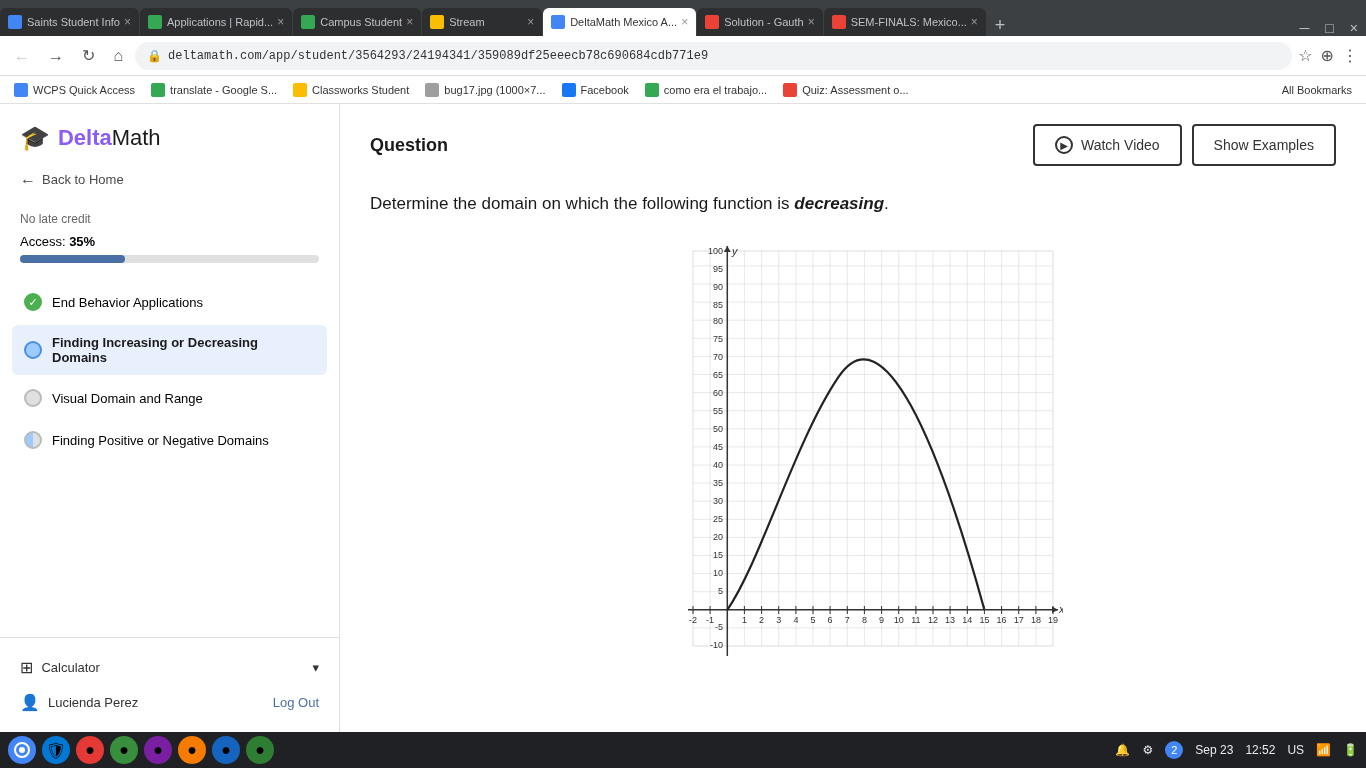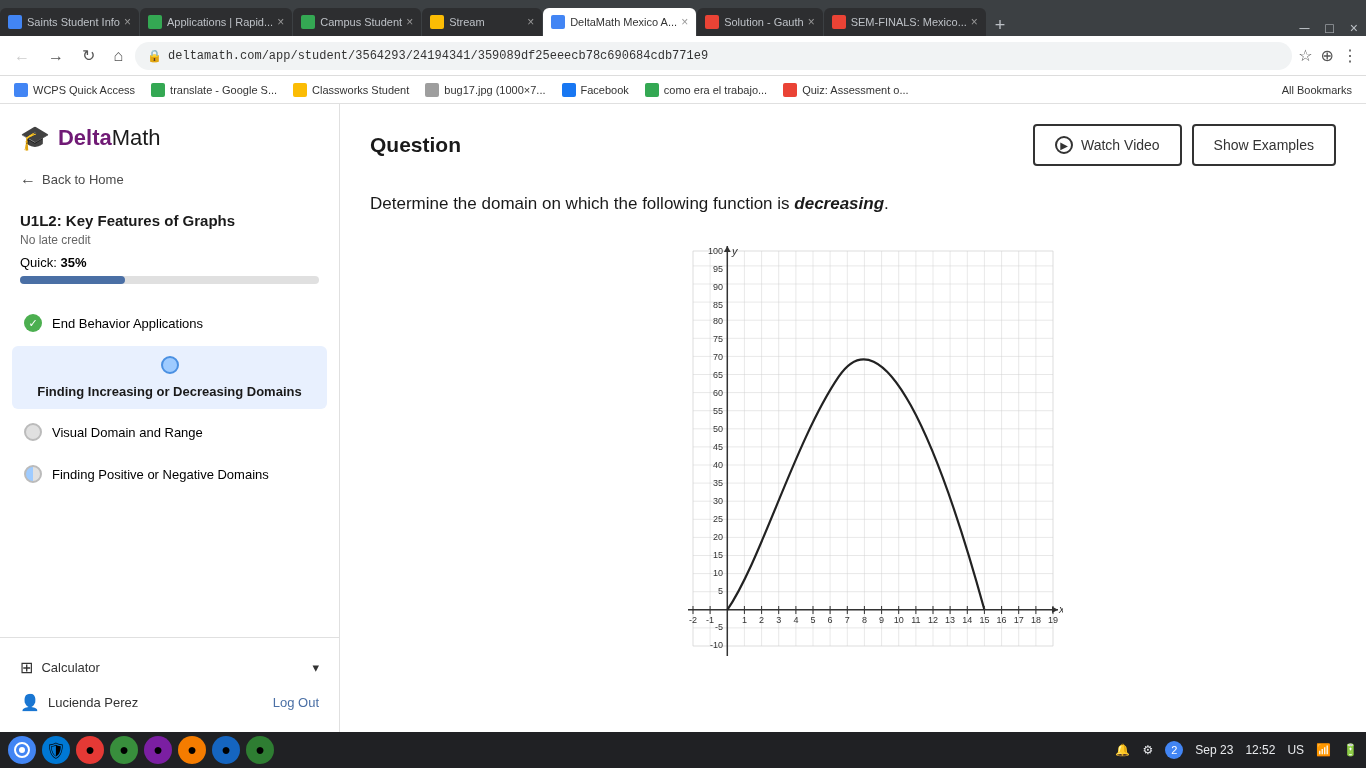--- a/index.html
+++ b/index.html
@@ -42,39 +42,39 @@
     .assignment-section { padding: 16px 20px 8px 20px; }
     .assignment-title { font-size: 15px; font-weight: bold; color: #1a1a1a; margin-bottom: 4px; }
     .assignment-subtitle { font-size: 12px; color: #666; margin-bottom: 8px; }
     .grade-row { font-size: 13px; margin-bottom: 6px; }
     .grade-bold { font-weight: bold; }
     .progress-bar-bg { background: #e0e0e0; border-radius: 4px; height: 8px; width: 100%; }
     .progress-bar-fill { background: #4a6fa5; border-radius: 4px; height: 8px; }
 
     .problem-list { padding: 12px 12px; display: flex; flex-direction: column; gap: 4px; flex: 1; }
     .problem-item { display: flex; align-items: center; gap: 10px; padding: 10px 12px; border-radius: 6px; cursor: pointer; font-size: 13px; }
-    .problem-item.active { background: #e8f0fe; font-weight: bold; color: #1a1a1a; flex-direction: column; }
+    .problem-item.active { background: #e8f0fe; font-weight: bold; color: #1a1a1a; }
     .problem-icon { width: 18px; height: 18px; border-radius: 50%; display: flex; align-items: center; justify-content: center; flex-shrink: 0; }
     .problem-icon.done { background: #4caf50; color: white; font-size: 11px; }
     .problem-icon.active { background: #9ecbff; border: 2px solid #4a90e2; }
     .problem-icon.pending { background: #e0e0e0; border: 2px solid #bbb; }
     .problem-icon.half { background: linear-gradient(90deg, #9ecbff 50%, #e0e0e0 50%); border: 2px solid #bbb; }
 
     .sidebar-bottom { padding: 12px 20px; border-top: 1px solid #e0e0e0; }
     .calc-row { display: flex; align-items: center; justify-content: space-between; padding: 8px 0; cursor: pointer; color: #333; font-size: 13px; }
     .calc-icon { font-size: 16px; margin-right: 8px; }
     .user-row { display: flex; align-items: center; justify-content: space-between; padding: 8px 0; font-size: 13px; }
     .user-info { display: flex; align-items: center; gap: 8px; color: #333; }
     .user-icon { font-size: 16px; color: #555; }
     .logout-link { color: #4a6fa5; cursor: pointer; font-size: 13px; }
 
     
     .main-content { flex: 1; background: #fff; overflow-y: auto; padding: 20px 30px; }
     .question-header { display: flex; align-items: center; justify-content: space-between; margin-bottom: 24px; }
-    .question-label { font-size: 21px; font-weight: bold; color: #1a1a1a; }
+    .question-label { font-size: 18px; font-weight: bold; color: #1a1a1a; }
     .header-buttons { display: flex; gap: 10px; }
     .header-btn { display: flex; align-items: center; gap: 8px; padding: 10px 20px; border: 2px solid #333; background: #fff; font-size: 14px; font-weight: 500; cursor: pointer; border-radius: 4px; color: #333; }
     .play-icon { width: 18px; height: 18px; border-radius: 50%; border: 2px solid #333; display: flex; align-items: center; justify-content: center; font-size: 10px; }
 
     .question-text { font-size: 17px; color: #1a1a1a; margin-bottom: 24px; line-height: 1.6; }
     .question-text em { font-style: italic; font-weight: bold; }
 
     
     .graph-container { display: flex; justify-content: center; align-items: center; }
     .graph-svg { }
@@ -189,33 +189,32 @@
     </div>
   </div>
 </div>
 
 <div class="app-body">
 
   <div class="sidebar">
 
     <div class="sidebar-logo">
       <span class="logo-icon">🎓</span>
-      <span class="logo-text"><span style="color:#701a75">Delta</span><span style="color:#1a1a1a;font-weight:normal">Math</span></span>
+      <span class="logo-text"><span style="color:#8b5cf6">Delta</span><span style="color:#1a1a1a;font-weight:normal">Math</span></span>
     </div>
 
     <a class="back-link">
       <span class="back-arrow">←</span>
       <span>Back to Home</span>
     </a>
 
     <div class="assignment-section">
-      <div class="assignment-title">U1L2: Key Features of Graphs</div>
       <div class="assignment-subtitle">No late credit</div>
       <div class="grade-row">
-        <span>Quick:</span>
+        <span>Access:</span>
         <span class="grade-bold">35%</span>
       </div>
       <div class="progress-bar-bg">
         <div class="progress-bar-fill" id="progress-fill" style="width:35%"></div>
       </div>
     </div>
 
     <div class="problem-list">
       <div class="problem-item">
         <div class="problem-icon done">✓</div>

